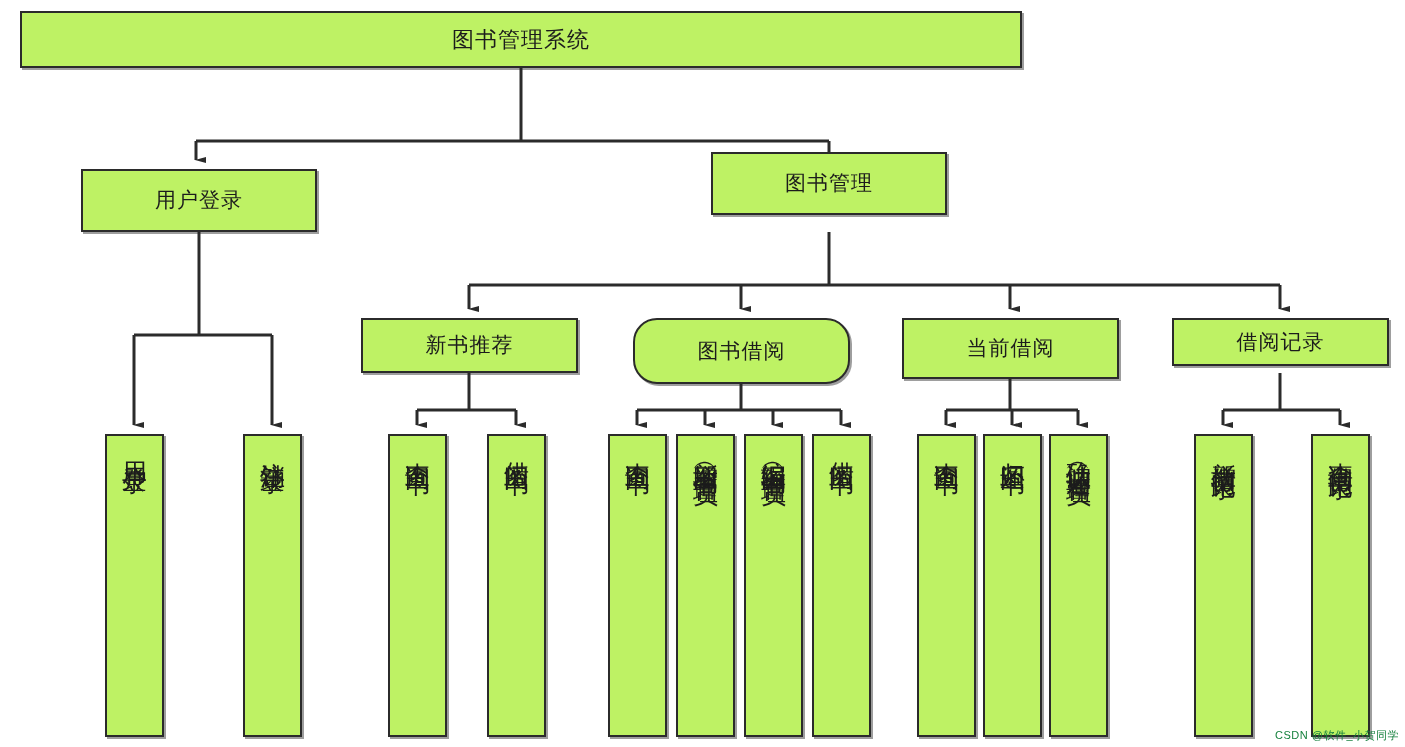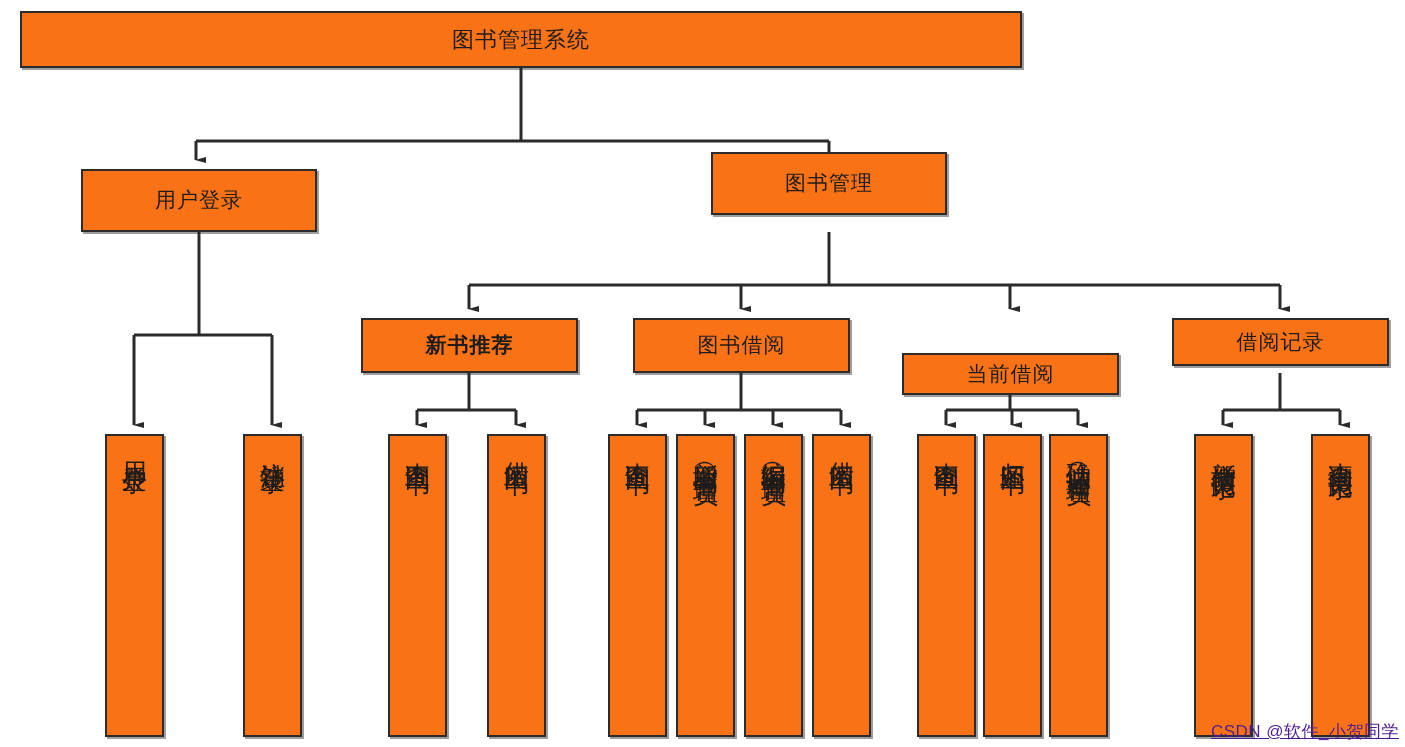--- a/index.html
+++ b/index.html
@@ -10,21 +10,21 @@
     font-family:"Liberation Sans","DejaVu Sans",sans-serif;
     overflow:hidden;
   }
   #canvas{position:relative;width:1405px;height:747px;}
 
   svg#wires{position:absolute;left:0;top:0;width:1405px;height:747px;pointer-events:none;}
 
   .node{
     position:absolute;
     box-sizing:border-box;
-    background:#f97316;
+    background:#bef264;
     border:2px solid #2b2b2b;
     box-shadow:2px 2px 0 rgba(40,40,40,0.45);
     display:flex;
     align-items:center;
     justify-content:center;
     color:#1c1c1c;
   }
   .node .lbl{
     display:block;
     text-align:center;
@@ -50,25 +50,24 @@
     text-orientation:upright;
     font-size:25px;
     letter-spacing:3px;
     line-height:1;
   }
 
   #watermark{
     position:absolute;
     right:6px;
     bottom:4px;
-    font-size:17px;
-    color:#4c1d95;
+    font-size:11px;
+    color:#15803d;
     letter-spacing:0.5px;
     white-space:nowrap;
-    text-decoration:underline;
   }
 </style>
 </head>
 <body>
 
 <div id="canvas">
 
   <svg id="wires" viewBox="0 0 1405 747">
     <defs>
       <marker id="arrow" markerWidth="10" markerHeight="12" refX="3" refY="10" orient="auto" markerUnits="userSpaceOnUse">
@@ -124,27 +123,27 @@
     <span class="lbl">图书管理系统</span>
   </div>
 
   <div class="node h" style="left: 81px; top: 169px; width: 236px; height: 63px;">
     <span class="lbl">用户登录</span>
   </div>
   <div class="node h" style="left: 711px; top: 152px; width: 236px; height: 63px;">
     <span class="lbl">图书管理</span>
   </div>
 
-  <div class="node h" style="left: 361px; top: 318px; width: 217px; height: 55px; font-weight: bold;">
+  <div class="node h" style="left: 361px; top: 318px; width: 217px; height: 55px;">
     <span class="lbl">新书推荐</span>
   </div>
-  <div class="node h" style="left: 633px; top: 318px; width: 217px; height: 55px;">
+  <div class="node h" style="left: 633px; top: 318px; width: 217px; height: 66px; border-radius: 24px;">
     <span class="lbl">图书借阅</span>
   </div>
-  <div class="node h" style="left: 902px; top: 318px; width: 217px; height: 42px; margin-top: 35px;">
+  <div class="node h" style="left: 902px; top: 318px; width: 217px; height: 61px;">
     <span class="lbl">当前借阅</span>
   </div>
   <div class="node h" style="left: 1172px; top: 318px; width: 217px; height: 48px;">
     <span class="lbl">借阅记录</span>
   </div>
 
   <div class="node v" style="left: 105px; top: 434px; width: 59px; height: 303px;">
     <span class="lbl">用户登录</span>
   </div>
   <div class="node v" style="left: 243px; top: 434px; width: 59px; height: 303px;">

